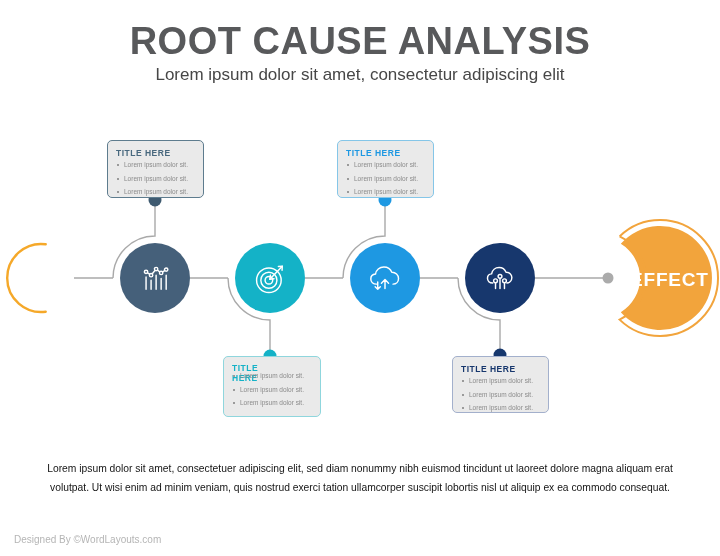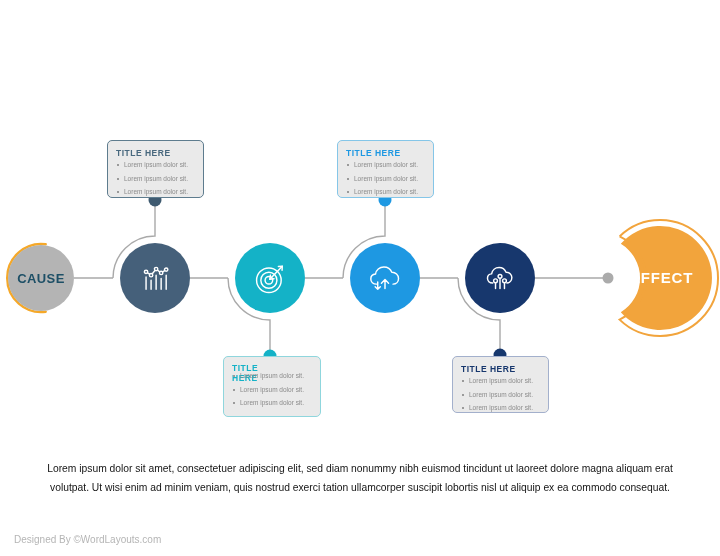--- a/index.html
+++ b/index.html
@@ -9,22 +9,22 @@
   .hdr-title{font-size:38px;font-weight:bold;color:#58595b;letter-spacing:.5px;line-height:1.0;}
   .hdr-sub{font-size:17px;color:#474747;margin-top:5px;}
   svg.canvas{position:absolute;left:0;top:0;z-index:1;}
   
   .node{position:absolute;top:243px;width:70px;height:70px;border-radius:50%;z-index:2;
         display:flex;align-items:center;justify-content:center;}
   .n1{background:#45607a;} .n2{background:#14b2c7;} .n3{background:#1e98e2;} .n4{background:#17376d;}
   .cause-circle{position:absolute;left:8px;top:245px;width:66px;height:66px;border-radius:50%;
         background:#b4b4b4;z-index:2;display:flex;align-items:center;justify-content:center;}
   .cause-circle span{font-size:13px;font-weight:bold;color:#1d4f66;letter-spacing:.4px;}
-  .effect-label{position:absolute;left:630px;top:269px;width:72px;z-index:2;
-        font-size:15px;font-weight:bold;color:#ffffff;letter-spacing:.8px;}
+  .effect-label{position:absolute;left:630px;top:269px;width:72px;z-index:2;text-align:center;
+        font-size:19px;font-weight:bold;color:#ffffff;letter-spacing:.8px;}
   
   .callout{position:absolute;background:#eaeaea;border-radius:5px;z-index:2;box-sizing:border-box;
         padding:6px 0 4px 7px;}
   .c1{border:1px solid #5e7c8e;} .c2{border:1px solid #85c6e8;}
   .c3{border:1px solid #8fd6dd;} .c4{border:1px solid #a3b0cc;}
   .callout-title{font-size:8.5px;font-weight:bold;letter-spacing:.5px;margin:1px 0 3px 1px;}
   .t-slate{color:#48687e;} .t-blue{color:#1e98e2;} .t-teal{color:#14b2c7;} .t-navy{color:#17376d;}
   .callout-title.wrapped{position:absolute;left:8px;top:6px;width:34px;line-height:1.2;margin:0;}
   .callout-list{list-style:none;margin:0;padding:0;}
   .callout-list li{position:relative;font-size:6.5px;color:#8b8b8b;padding-left:8px;margin:0 0 6.5px 1px;}
@@ -34,20 +34,24 @@
   .para{position:absolute;left:30px;top:459px;width:660px;z-index:2;text-align:center;
         font-size:10.3px;line-height:1.85;color:#141414;}
   .credit{position:absolute;left:14px;top:534px;z-index:2;font-size:10px;color:#b5b5b5;}
   .node-icon svg{display:block;}
 </style>
 </head>
 <body>
 
 <div class="page">
 
+  <div class="hdr">
+    <div class="hdr-title">ROOT CAUSE ANALYSIS</div>
+    <div class="hdr-sub">Lorem ipsum dolor sit amet, consectetur adipiscing elit</div>
+  </div>
 
   <svg class="canvas" width="720" height="556" viewBox="0 0 720 556">
 
     <path d="M 620.8 243.8 A 52 52 0 1 1 620.8 312.2 A 40 40 0 0 0 620.8 243.8 Z" fill="#f2a43c"></path>
     <path d="M 619.6 236.4 A 58 58 0 1 1 619.6 319.6 A 46 46 0 0 0 619.6 236.4" fill="none" stroke="#f2a43c" stroke-width="2"></path>
 
     <path d="M 45.7 244.3 A 34 34 0 1 0 45.7 311.7" fill="none" stroke="#f5a829" stroke-width="2.4" stroke-linecap="round"></path>
 
     <g stroke="#a9a9a9" stroke-width="1.4" fill="none">
       <line x1="74" y1="278" x2="113" y2="278"></line>
@@ -63,23 +67,20 @@
     </g>
 
     <circle cx="155" cy="200" r="6.5" fill="#3e5a70"></circle>
     <circle cx="385" cy="200" r="6.5" fill="#1e98e2"></circle>
     <circle cx="270" cy="356" r="6.5" fill="#14b2c7"></circle>
     <circle cx="500" cy="355" r="6.5" fill="#17376d"></circle>
 
     <circle cx="608" cy="278" r="5.5" fill="#ababab"></circle>
   </svg>
 
-  <div class="cause-circle">
-    <span>CAUSE</span>
-  </div>
 
   <div class="node n1" style="left:120px">
     <span class="node-icon">
       <svg width="38" height="38" viewBox="0 0 34 34" fill="none" stroke="#ffffff" stroke-width="1.3" stroke-linecap="round" stroke-linejoin="round">
         <path d="M9 27 V16 M13.5 27 V19 M18 27 V14.5 M22.5 27 V17.5 M27 27 V14.5"></path>
         <path d="M9 11.5 L13.5 14.5 L18 9 L22.5 12.5 L27 9.5"></path>
         <circle cx="9" cy="11.5" r="1.5" fill="#45607a"></circle>
         <circle cx="13.5" cy="14.5" r="1.5" fill="#45607a"></circle>
         <circle cx="18" cy="9" r="1.5" fill="#45607a"></circle>
         <circle cx="22.5" cy="12.5" r="1.5" fill="#45607a"></circle>

